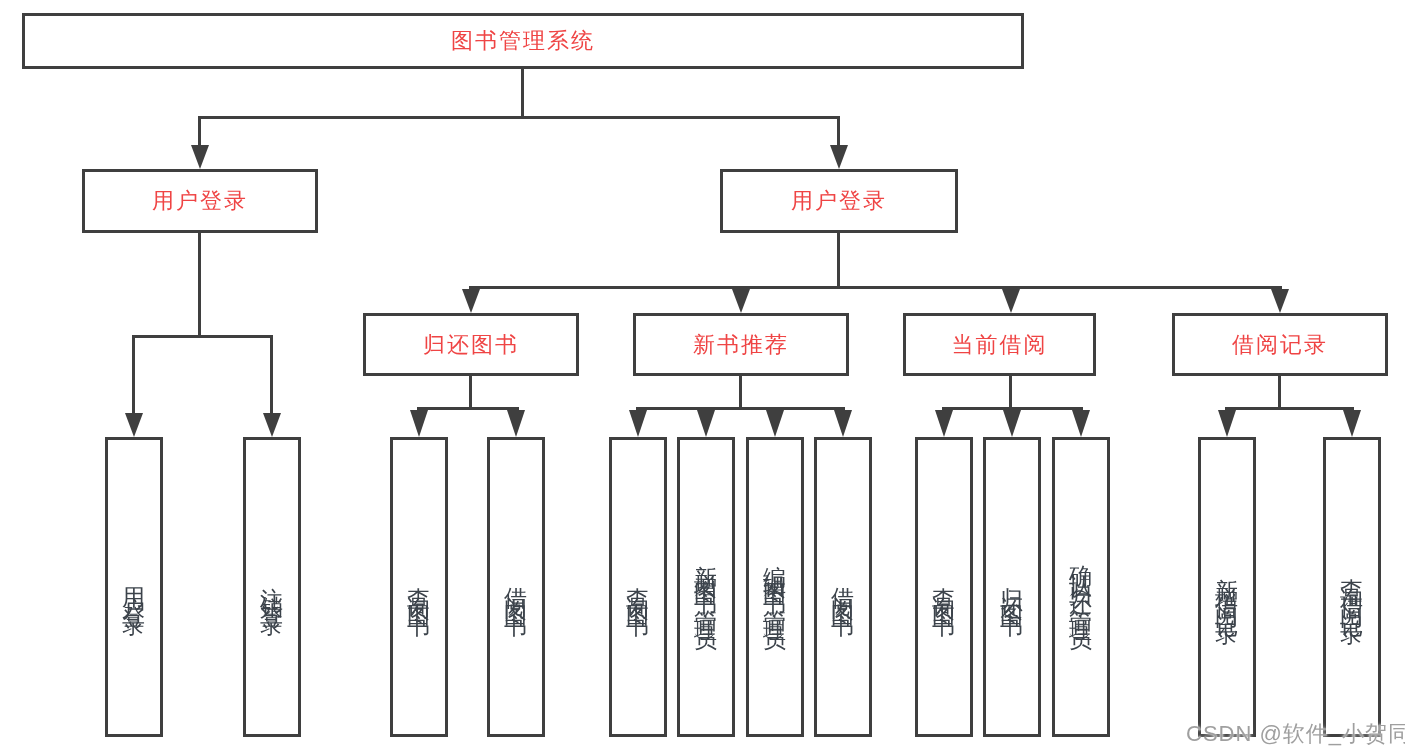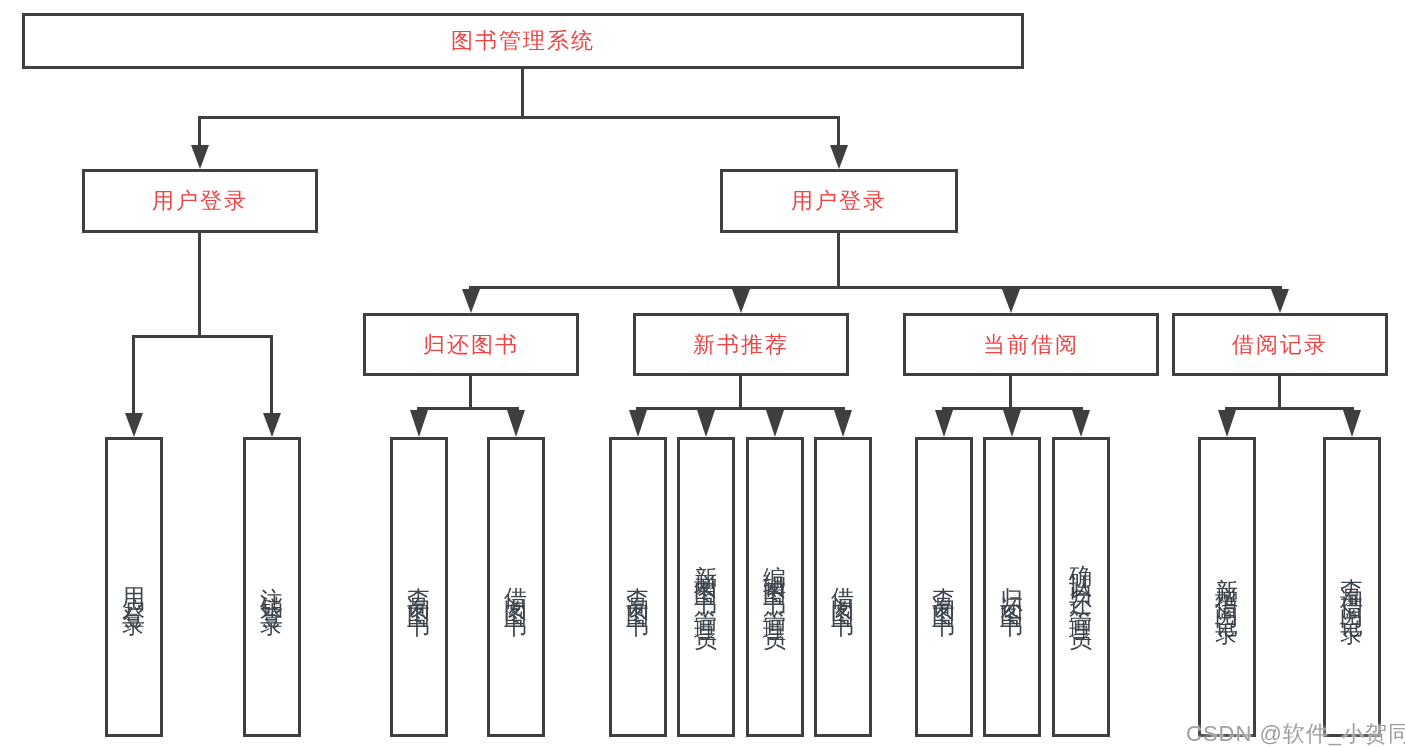--- a/index.html
+++ b/index.html
@@ -73,21 +73,21 @@
   <div class="tri" style="left:732px;top:289px;"></div>
   <div class="tri" style="left:1002px;top:289px;"></div>
   <div class="tri" style="left:1271px;top:289px;"></div>
 
   <div class="box hbox" style="left:363px;top:313px;width:216px;height:63px;">
     <span>归还图书</span>
   </div>
   <div class="box hbox" style="left:633px;top:313px;width:216px;height:63px;">
     <span>新书推荐</span>
   </div>
-  <div class="box hbox" style="left:903px;top:313px;width:256px;height:63px;">
+  <div class="box hbox" style="left:903px;top:313px;width:193px;height:63px;">
     <span>当前借阅</span>
   </div>
   <div class="box hbox" style="left:1172px;top:313px;width:216px;height:63px;">
     <span>借阅记录</span>
   </div>
 
   <div class="vline" style="left:469px;top:376px;height:34px;"></div>
   <div class="hline" style="left:417px;top:407px;width:102px;"></div>
   <div class="tri long" style="left:410px;top:410px;"></div>
   <div class="tri long" style="left:507px;top:410px;"></div>

